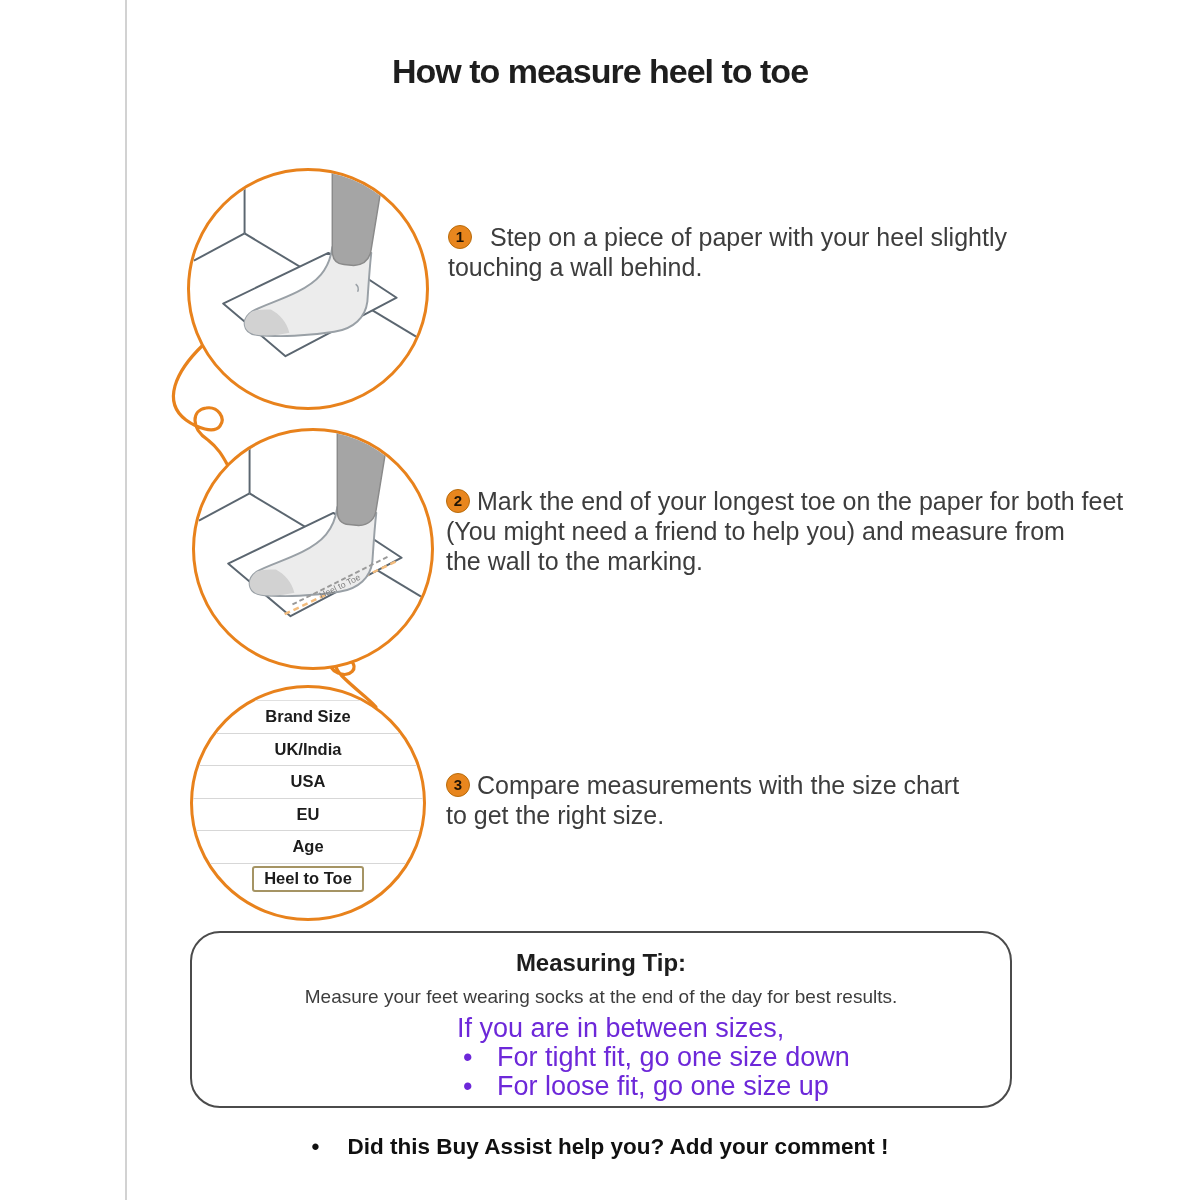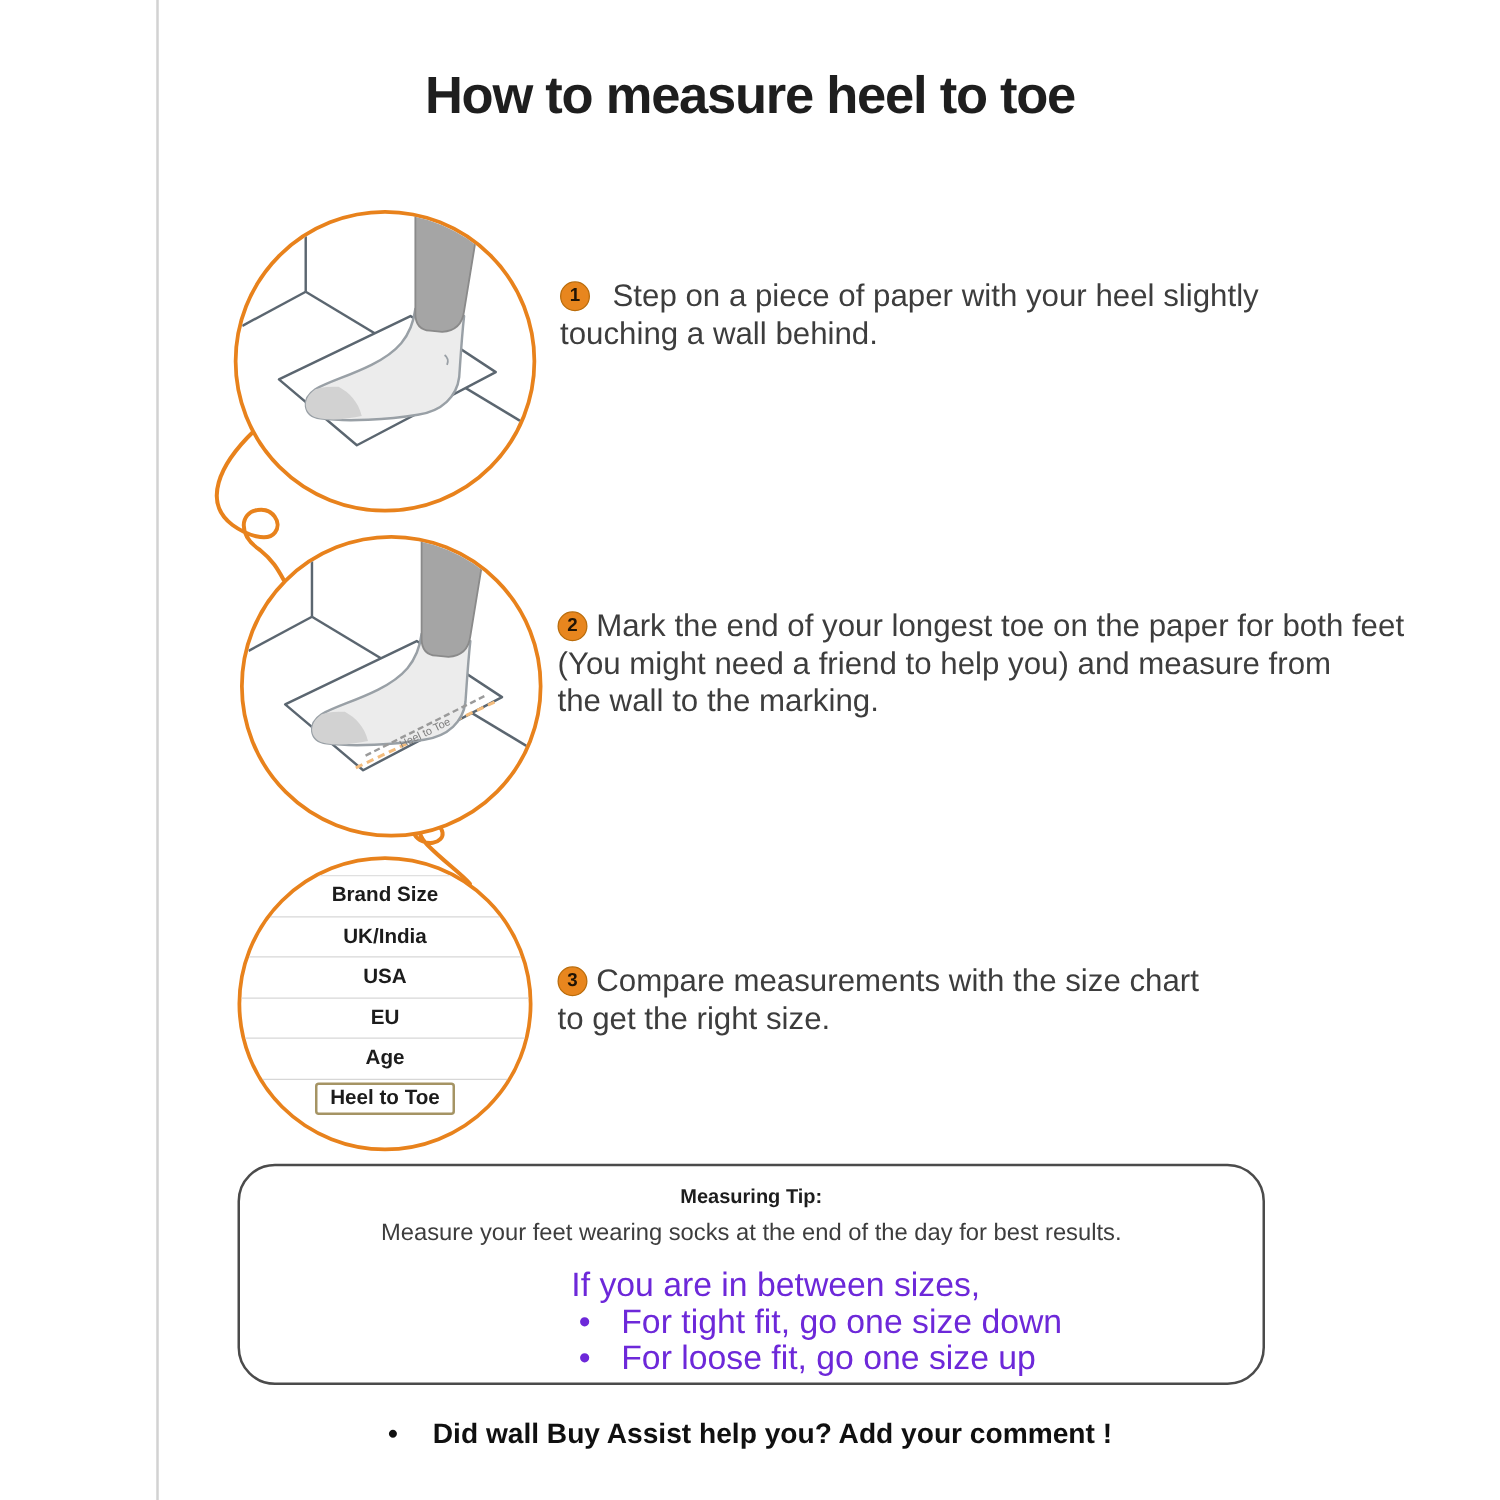--- a/index.html
+++ b/index.html
@@ -3,21 +3,21 @@
 <meta charset="utf-8">
 <style>
   html,body{margin:0;padding:0;background:#fff;}
   .page{
     position:relative;width:1200px;height:1200px;background:#fff;
     font-family:"Liberation Sans",sans-serif;overflow:hidden;
   }
   .left-rule{position:absolute;left:125px;top:0;width:2px;height:1200px;background:#d2d2d2;}
   .title{
     position:absolute;left:0;top:52px;width:1200px;text-align:center;
-    font-size:42px;font-weight:700;color:#1e1e1e;letter-spacing:-1px;
+    font-size:34px;font-weight:700;color:#1e1e1e;letter-spacing:-1px;
   }
   
   .connectors{position:absolute;left:0;top:0;z-index:1;pointer-events:none;}
   
   .circ{
     position:absolute;border:3px solid #E8821C;border-radius:50%;
     background:#fff;overflow:hidden;z-index:2;
   }
   .circ1{left:187px;top:168px;width:236px;height:236px;}
   .circ2{left:192px;top:428px;width:236px;height:236px;}
@@ -43,21 +43,21 @@
     display:flex;align-items:center;justify-content:center;
   }
   .step .ln{white-space:nowrap;}
   .step1 .ln.first{text-indent:42px;text-align:right;}
   .step2 .ln.first,.step3 .ln.first{text-indent:31px;}
   
   .tipbox{
     position:absolute;left:190px;top:931px;width:822px;height:177px;
     border:2px solid #4b4b4b;border-radius:30px;background:#fff;z-index:2;box-sizing:border-box;
   }
-  .tip-title{margin-top:16px;text-align:center;font-size:16px;font-weight:700;color:#1d1d1d;}
+  .tip-title{margin-top:16px;text-align:center;font-size:24px;font-weight:700;color:#1d1d1d;}
   .tip-intro{margin-top:9px;text-align:center;font-size:19px;color:#3d3d3d;}
   .tip-list{position:absolute;left:265px;top:81px;font-size:27px;color:#6d28d9;line-height:29px;}
   .tip-bullet{display:flex;}
   .tip-bullet .dot{width:34px;text-align:left;padding-left:6px;}
   
   .footer{
     position:absolute;left:0;top:1134px;width:1200px;display:flex;
     justify-content:center;align-items:center;gap:28px;z-index:2;
     font-size:22.5px;font-weight:700;color:#101010;
   }
@@ -159,16 +159,16 @@
       </div>
       <div class="tip-bullet">
         <span class="dot">•</span>
         <span>For loose fit, go one size up</span>
       </div>
     </div>
   </div>
 
   <div class="footer">
     <span>•</span>
-    <span>Did wall Buy Assist help you? Add your comment !</span>
+    <span>Did this Buy Assist help you? Add your comment !</span>
   </div>
 
 </div>
 
 </body></html>

